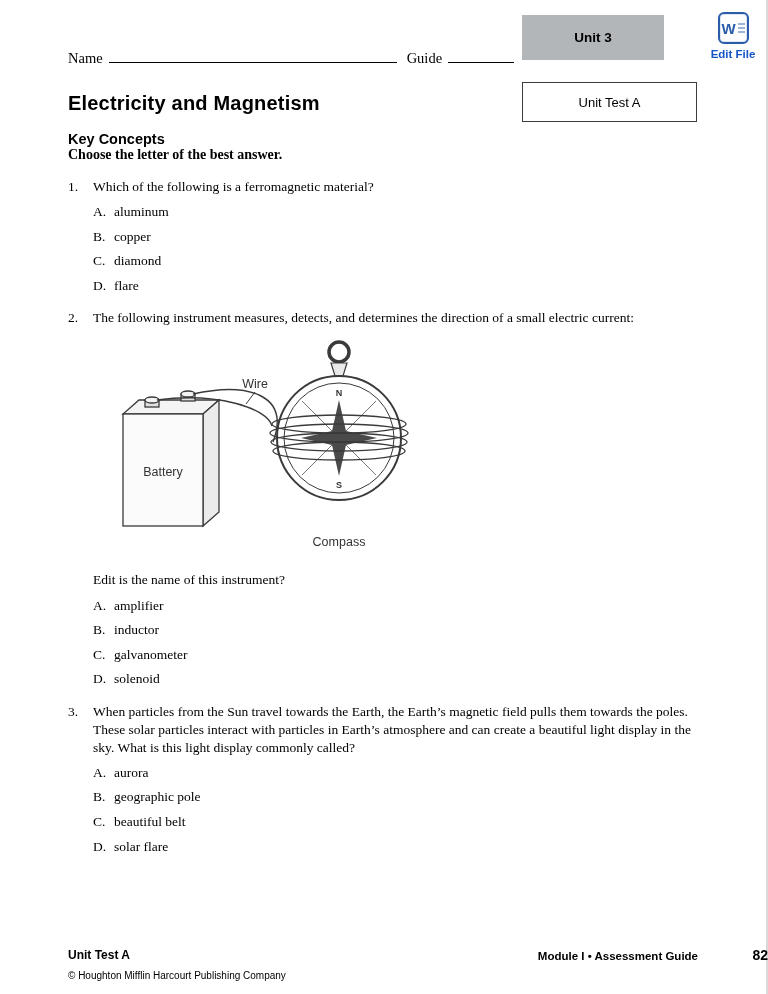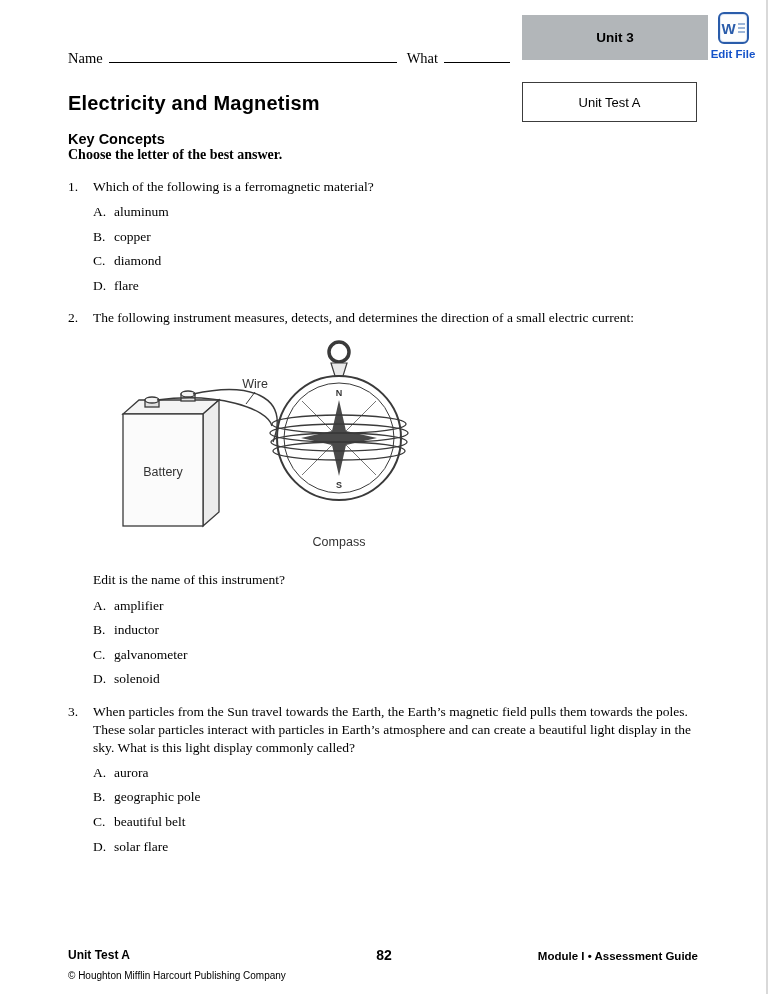--- a/index.html
+++ b/index.html
@@ -13,21 +13,21 @@
   }
   .page-edge { position:absolute; right:0; top:0; width:2px; height:100%; background:#d9d9d9; }
 
   
   .name-date-row { position:absolute; left:68px; top:48px; width:450px; font-size:14.5px; white-space:nowrap; }
   .blank { display:inline-block; border-bottom:1px solid #000; height:15px; vertical-align:baseline; margin-left:6px; }
   .blank.name { width:288px; margin-right:10px; }
   .blank.date { width:66px; }
 
   .unit-badge {
-    position:absolute; left:522px; top:15px; width:186px; height:45px;
+    position:absolute; left:522px; top:15px; width:142px; height:45px;
     background:#b2b6b9; display:flex; align-items:center; justify-content:center;
     font-family:"Liberation Sans", sans-serif; font-weight:bold; font-size:13.5px;
   }
   .test-badge {
     position:absolute; left:522px; top:82px; width:175px; height:40px;
     background:#fff; border:1px solid #3c3c3c; display:flex; align-items:center; justify-content:center;
     font-family:"Liberation Sans", sans-serif; font-size:13px;
   }
 
   .edit-file { position:absolute; left:703px; top:12px; width:60px; text-align:center; cursor:pointer; }
@@ -56,32 +56,32 @@
   .c-letter { width:21px; flex:none; }
 
   .figure { margin:9px 0 4px 12px; }
   .figure svg text { font-family:"Liberation Sans", sans-serif; fill:#333; }
   .followup { margin-top:12px; font-size:13.5px; }
 
   
   .footer-left { position:absolute; left:68px; top:948px; font-family:"Liberation Sans", sans-serif; }
   .footer-left .t { font-weight:bold; font-size:12px; }
   .footer-left .c { font-size:10px; margin-top:8px; }
-  .footer-page { position:absolute; left:0; top:947px; width:768px; text-align:center;
+  .footer-page { position:absolute; left:0; top:947px; width:768px; text-align:right;
     font-family:"Liberation Sans", sans-serif; font-weight:bold; font-size:14px; }
   .footer-right { position:absolute; right:70px; top:950px;
     font-family:"Liberation Sans", sans-serif; font-weight:bold; font-size:11.5px; }
 </style>
 </head>
 <body>
 
 <div class="page-edge"></div>
 
 <div class="name-date-row">
-  <span>Name</span><span class="blank name"></span><span>What</span><span class="blank date"></span>
+  <span>Name</span><span class="blank name"></span><span>Guide</span><span class="blank date"></span>
 </div>
 
 <div class="unit-badge">Unit 3</div>
 <div class="test-badge">Unit Test A</div>
 
 <div class="edit-file">
   <div class="word-icon">
     <span class="w">W</span>
     <span class="lines">
         <i></i>

